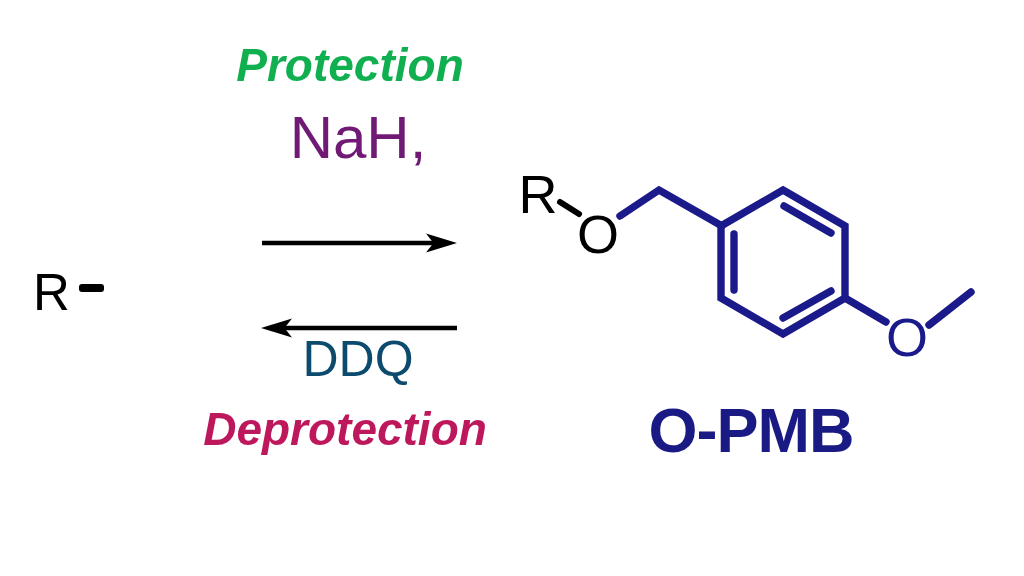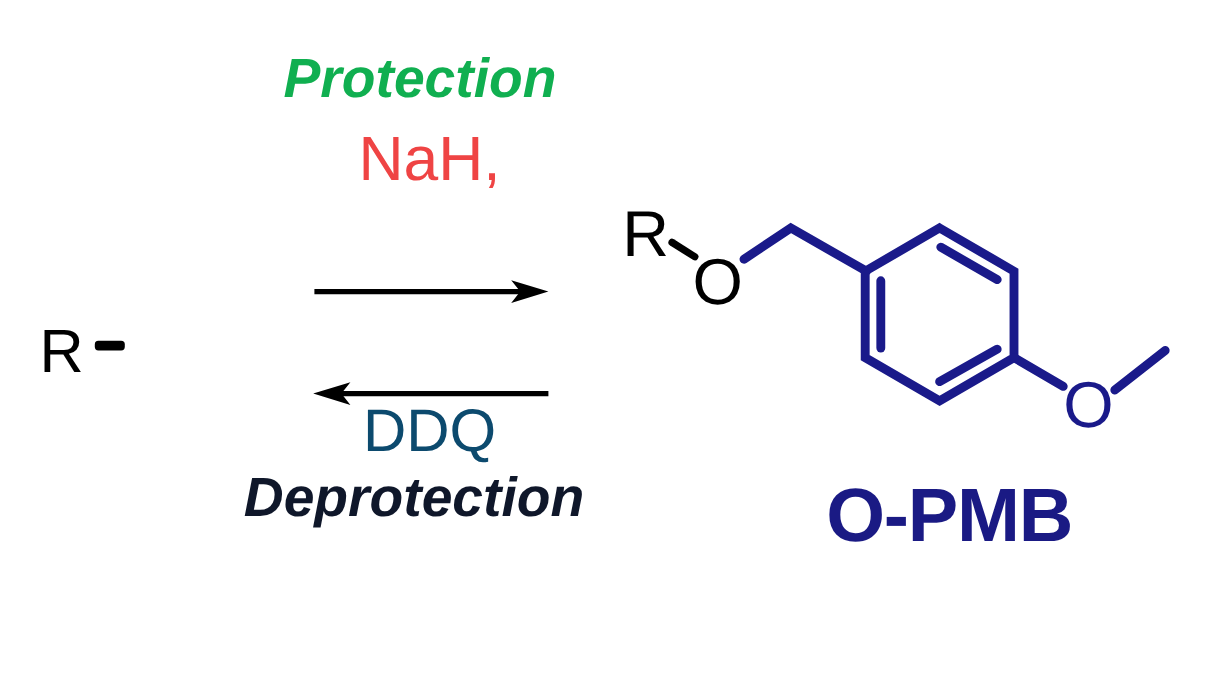--- a/index.html
+++ b/index.html
@@ -13,27 +13,27 @@
   }
   .abs { position: absolute; }
   .hcenter { transform: translateX(-50%); }
 
   .protection-label {
     left: 350px; top: 38px;
     font-size: 46px; font-style: italic; font-weight: 600;
     color: #10AF50; white-space: nowrap;
   }
   .deprotection-label {
-    left: 345px; top: 387px;
+    left: 345px; top: 402px;
     font-size: 46px; font-style: italic; font-weight: 600;
-    color: #0f172a; white-space: nowrap;
+    color: #be185d; white-space: nowrap;
   }
   .reagents-forward {
     left: 358px; top: 104px;
-    font-size: 52px; color: #ef4444;
+    font-size: 60px; color: #701a75;
     text-align: center; line-height: 1.12; white-space: nowrap;
   }
   .reagent-reverse {
     left: 358px; top: 330px;
     font-size: 50px; color: #0c4a6e;
     text-align: center; white-space: nowrap;
   }
   .reactant {
     left: 33px; top: 263px;
     display: flex; align-items: center;
@@ -41,21 +41,21 @@
   }
   .bond-dash {
     display: inline-block;
     width: 25px; height: 8px;
     background: #000; border-radius: 3px;
     margin: 0 9px; transform: translateY(-5px);
   }
   .product-name {
     left: 751px; top: 394px;
     font-size: 63px; font-weight: bold;
-    color: #1A1A84; letter-spacing: -1px; white-space: nowrap; margin-left: 40px;
+    color: #1A1A84; letter-spacing: -1px; white-space: nowrap;
   }
   svg { position: absolute; overflow: visible; }
   svg text { font-family: "Liberation Sans", sans-serif; }
 </style>
 </head>
 <body>
 
 <div class="stage">
 
   <div class="abs hcenter protection-label">Protection</div>

